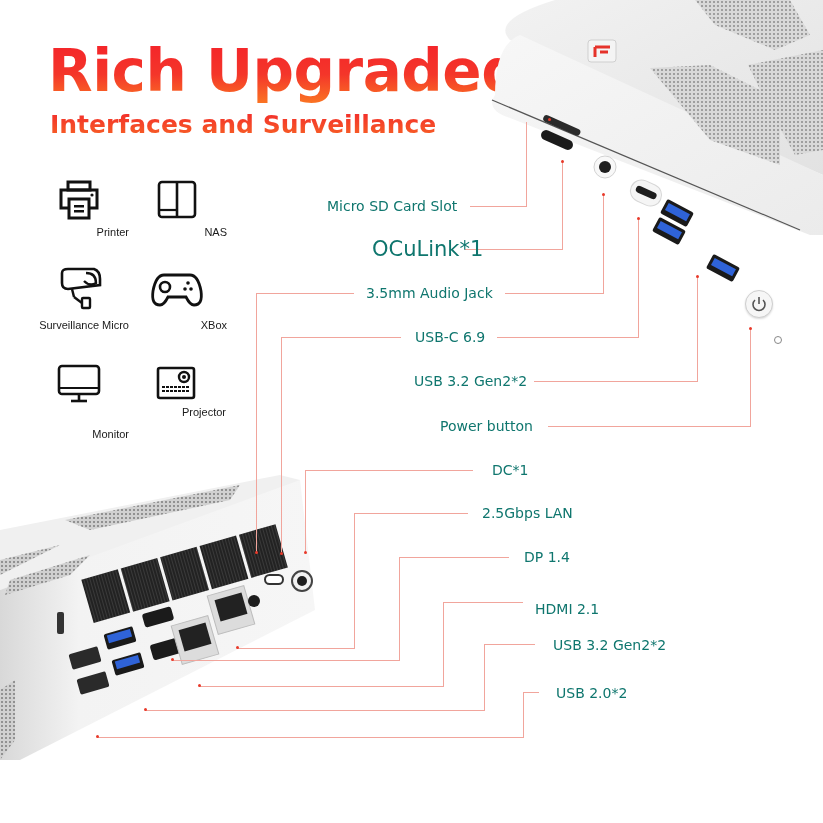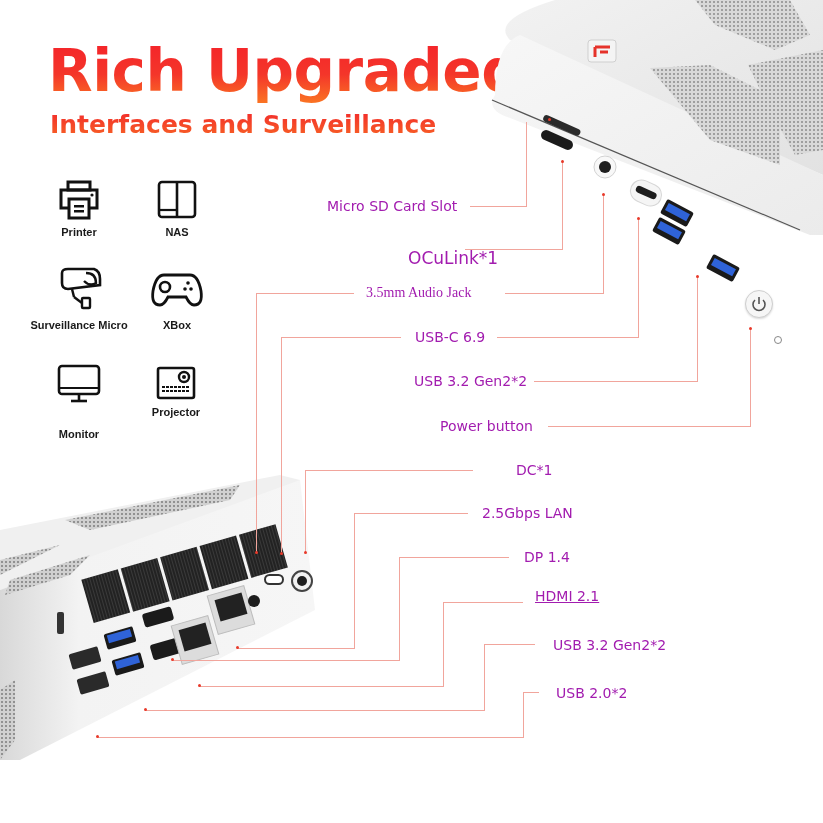--- a/index.html
+++ b/index.html
@@ -11,22 +11,22 @@
       background: linear-gradient(180deg, #f4202a 0%, #f4362a 55%, #fb7a22 100%);
       -webkit-background-clip: text; background-clip: text; color: transparent;
     }
     .subtitle {
       left: 50px; top: 109px; font-size: 25px; font-weight: bold; line-height: 32px; white-space: nowrap;
       background: linear-gradient(180deg, #f2262c 0%, #f86a24 100%);
       -webkit-background-clip: text; background-clip: text; color: transparent;
     }
     .dev { text-align: center; width: 100px; }
     .dev svg { display: block; margin: 0 auto; }
-    .dev-label { font-family: "Liberation Sans", sans-serif; font-weight: bold; font-size: 11px; color: #1a1a1a; line-height: 12px; margin-top: 6px; }
-    .port-label { font-family: "DejaVu Sans", sans-serif; font-size: 14px; color: #a21caf; white-space: nowrap; line-height: 18px; }
+    .dev-label { font-family: "Liberation Sans", sans-serif; font-weight: normal; font-size: 11px; color: #1a1a1a; line-height: 12px; margin-top: 6px; text-align: right; }
+    .port-label { font-family: "DejaVu Sans", sans-serif; font-size: 14px; color: #0f766e; white-space: nowrap; line-height: 18px; }
     .lead { position: absolute; background: #f1a59c; }
     .dot { position: absolute; width: 3px; height: 3px; background: #e83a2a; border-radius: 50%; }
   </style>
 </head>
 <body>
 
 <div class="abs title">Rich Upgraded</div>
 <div class="abs subtitle">Interfaces and Surveillance</div>
 
 <div class="abs dev" style="left:29px; top:180px;">
@@ -240,24 +240,24 @@
 <div class="lead" style="left:484px; top:644px; width:51px; height:1px;"></div>
 <div class="lead" style="left:484px; top:644px; width:1px; height:67px;"></div>
 <div class="lead" style="left:145px; top:710px; width:340px; height:1px;"></div>
 <div class="dot" style="left:144px; top:708px;"></div>
 <div class="lead" style="left:523px; top:692px; width:16px; height:1px;"></div>
 <div class="lead" style="left:523px; top:692px; width:1px; height:46px;"></div>
 <div class="lead" style="left:97px; top:737px; width:427px; height:1px;"></div>
 <div class="dot" style="left:96px; top:735px;"></div>
 
 <div class="abs port-label" style="left:327px; top:197px;">Micro SD Card Slot</div>
-<div class="abs port-label" style="left:372px; top:249px; font-size:17px;margin-left:36px;">OCuLink*1</div>
-<div class="abs port-label" style="left:366px; top:284px;font-family:Liberation Serif, serif;">3.5mm Audio Jack</div>
+<div class="abs port-label" style="left:372px; top:240px; font-size:21px;">OCuLink*1</div>
+<div class="abs port-label" style="left:366px; top:284px;">3.5mm Audio Jack</div>
 <div class="abs port-label" style="left:415px; top:328px;">USB-C 6.9</div>
 <div class="abs port-label" style="left:414px; top:372px;">USB 3.2 Gen2*2</div>
 <div class="abs port-label" style="left:440px; top:417px;">Power button</div>
 
-<div class="abs port-label" style="left:516px; top:461px;">DC*1</div>
+<div class="abs port-label" style="left:492px; top:461px;">DC*1</div>
 <div class="abs port-label" style="left:482px; top:504px;">2.5Gbps LAN</div>
 <div class="abs port-label" style="left:524px; top:548px;text-align:right;">DP 1.4</div>
-<div class="abs port-label" style="left:535px; top:587px;text-decoration:underline;">HDMI 2.1</div>
+<div class="abs port-label" style="left:535px; top:600px;">HDMI 2.1</div>
 <div class="abs port-label" style="left:553px; top:636px;">USB 3.2 Gen2*2</div>
 <div class="abs port-label" style="left:556px; top:684px;">USB 2.0*2</div>
 
 </body></html>

